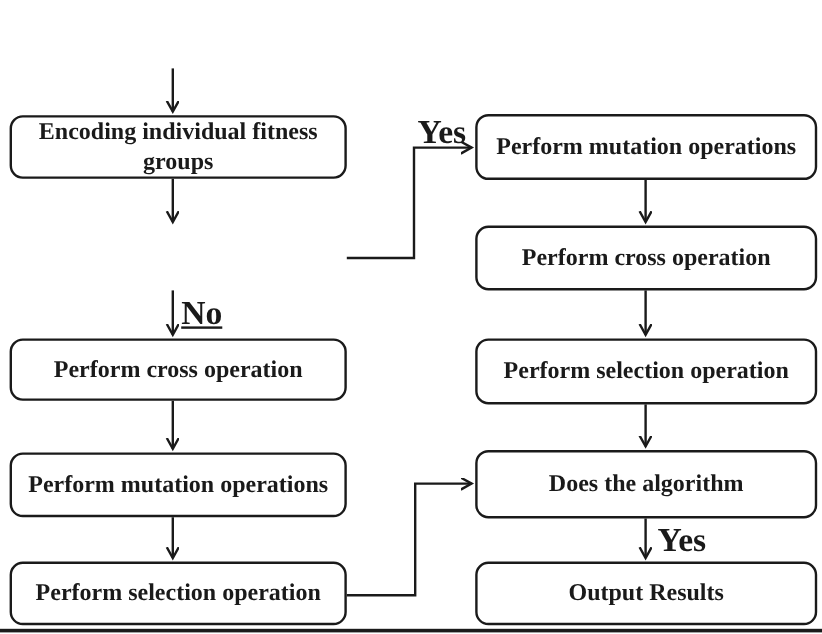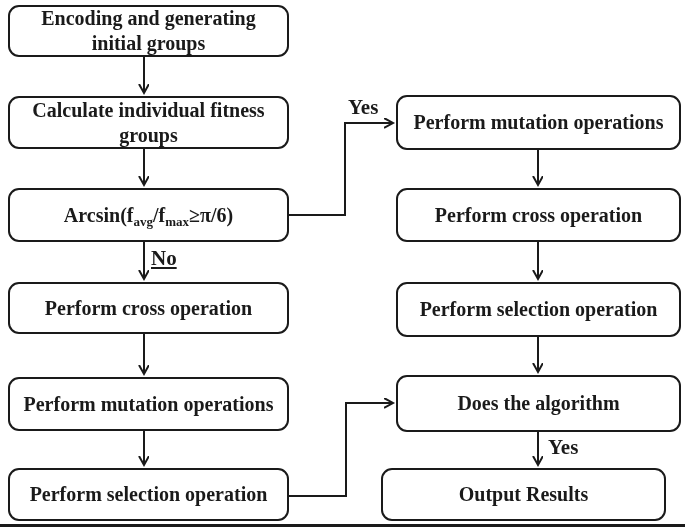--- a/index.html
+++ b/index.html
@@ -35,21 +35,21 @@
   }
   .node .ln { display: block; }
   .formula sub {
     font-size: 13px;
     line-height: 0;
     vertical-align: -4px;
   }
   .edge-label {
     position: absolute;
     font-weight: bold;
-    font-size: 21px;
+    font-size: 28px;
     color: #1a1a1a;
     white-space: nowrap;
   }
   .bottom-rule {
     position: absolute;
     left: 0;
     top: 524px;
     width: 685px;
     height: 3px;
     background: #1a1a1a;
@@ -75,33 +75,26 @@
 
     <line x1="538" y1="150" x2="538" y2="185" stroke="#1a1a1a" stroke-width="2" marker-end="url(#ah)"></line>
     <line x1="538" y1="242" x2="538" y2="279" stroke="#1a1a1a" stroke-width="2" marker-end="url(#ah)"></line>
     <line x1="538" y1="337" x2="538" y2="372" stroke="#1a1a1a" stroke-width="2" marker-end="url(#ah)"></line>
     <line x1="538" y1="432" x2="538" y2="465" stroke="#1a1a1a" stroke-width="2" marker-end="url(#ah)"></line>
 
     <path d="M289,215 L345,215 L345,123 L393,123" fill="none" stroke="#1a1a1a" stroke-width="2" marker-end="url(#ah)"></path>
     <path d="M289,496 L346,496 L346,403 L393,403" fill="none" stroke="#1a1a1a" stroke-width="2" marker-end="url(#ah)"></path>
   </svg>
 
-  <div class="node" style="left:8px; top:5px; width:281px; height:52px;">
-    <span class="ln">Encoding and generating</span>
-    <span class="ln">initial groups</span>
-  </div>
 
   <div class="node" style="left:8px; top:96px; width:281px; height:53px;">
-    <span class="ln">Calculate individual fitness</span>
+    <span class="ln">Encoding individual fitness</span>
     <span class="ln">groups</span>
   </div>
 
-  <div class="node formula" style="left:8px; top:188px; width:281px; height:54px;">
-    <span class="ln"><span>Arcsin(f</span><sub>avg</sub><span>/f</span><sub>max</sub><span>≥π/6)</span></span>
-  </div>
 
   <div class="node" style="left:8px; top:282px; width:281px; height:52px;">
     <span class="ln">Perform cross operation</span>
   </div>
 
   <div class="node" style="left:8px; top:377px; width:281px; height:54px;">
     <span class="ln">Perform mutation operations</span>
   </div>
 
   <div class="node" style="left:8px; top:468px; width:281px; height:53px;">
@@ -117,21 +110,21 @@
   </div>
 
   <div class="node" style="left:396px; top:282px; width:285px; height:55px;">
     <span class="ln">Perform selection operation</span>
   </div>
 
   <div class="node" style="left:396px; top:375px; width:285px; height:57px;gap:24px;">
     <span class="ln">Does the algorithm</span>
   </div>
 
-  <div class="node" style="left:381px; top:468px; width:285px; height:53px;">
+  <div class="node" style="left:396px; top:468px; width:285px; height:53px;">
     <span class="ln">Output Results</span>
   </div>
 
   <div class="edge-label" style="left:348px; top:95px;">Yes</div>
   <div class="edge-label" style="left:151px; top:246px;text-decoration:underline;">No</div>
   <div class="edge-label" style="left:548px; top:435px;">Yes</div>
 
   <div class="bottom-rule"></div>
 
 </div>

